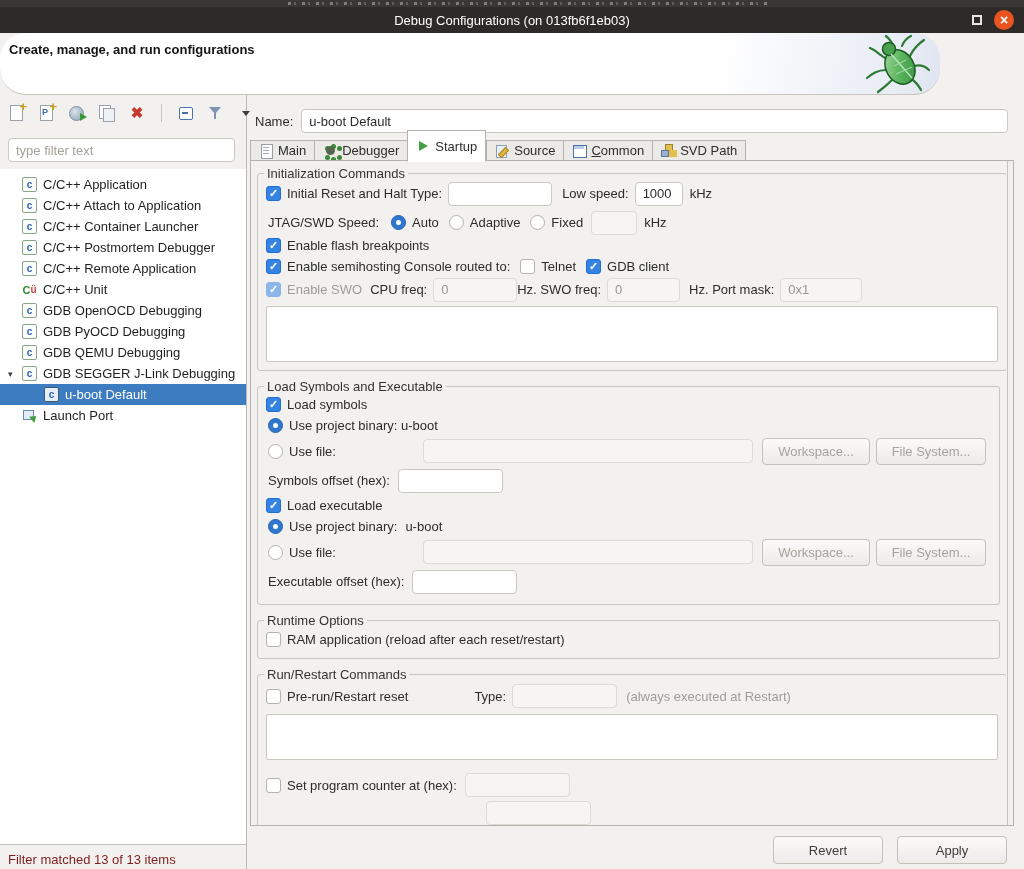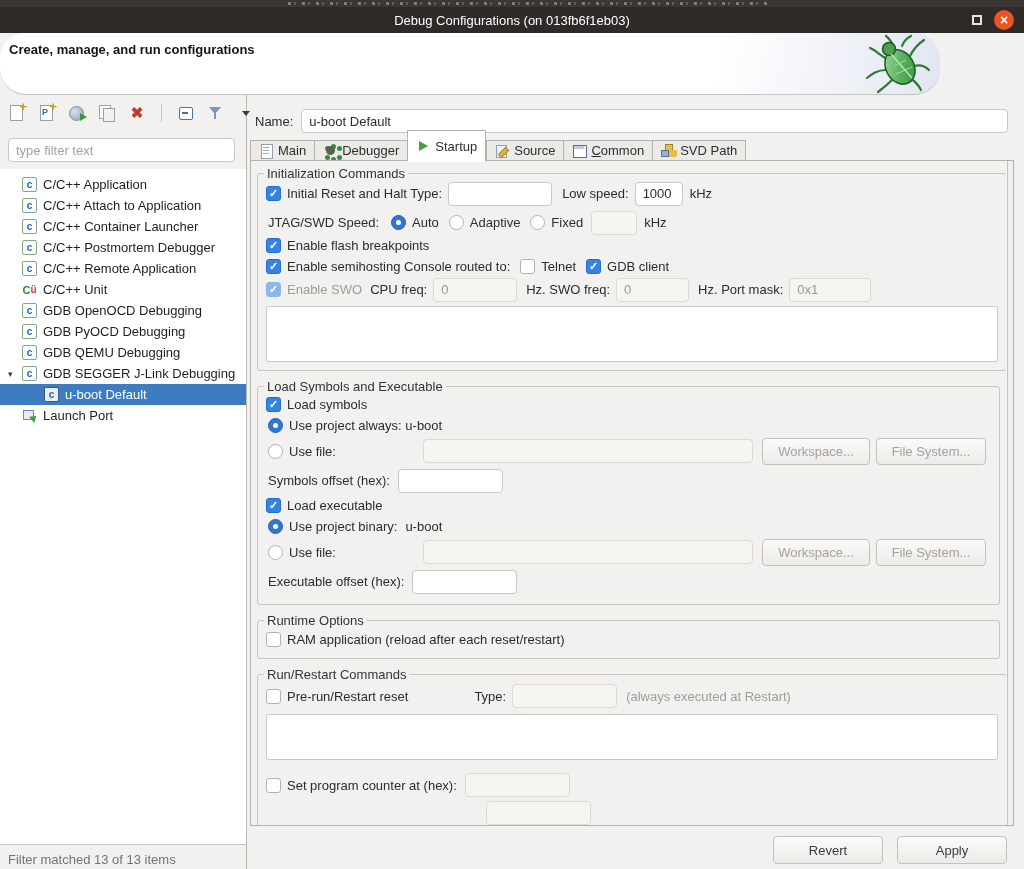--- a/index.html
+++ b/index.html
@@ -60,21 +60,21 @@
   .tree-row.selected .expander{color:#fff;}
   .ticon{width:15px;height:15px;margin-right:6px;position:relative;flex:none;display:flex;align-items:center;justify-content:center;}
   .c-app-icon{background:#fbfdfb;border:1px solid #86a886;border-radius:2px;}
   .c-app-icon::before{content:"c";font-size:10px;font-weight:bold;color:#2b62b2;line-height:1;}
   .tree-row.selected .c-app-icon{background:#e8eef6;border-color:#3c5a78;}
   .c-unit-icon::before{content:"C";color:#2e8b2e;font-weight:bold;font-size:11px;}
   .c-unit-icon::after{content:"ü";color:#cc4040;font-size:10px;font-weight:bold;}
   .launch-group-icon::before{content:"";position:absolute;left:1px;top:2px;width:9px;height:8px;background:#e3ecf8;border:1px solid #6a87b0;}
   .launch-group-icon::after{content:"";position:absolute;right:0;bottom:1px;width:0;height:0;
     border-left:6px solid #3f9d3f;border-top:4px solid transparent;border-bottom:4px solid transparent;transform:rotate(-40deg);}
-  .status-line{position:absolute;left:8px;top:757px;font-size:13px;color:#737373;}
+  .status-line{position:absolute;left:8px;top:757px;font-size:13px;color:#7f1d1d;}
   
   .name-row{position:absolute;left:255px;top:108px;width:753px;height:26px;display:flex;align-items:center;gap:8px;font-size:13px;}
   .tin{height:24px;border:1px solid #cbc7c1;border-radius:4px;background:#fff;font-size:13px;padding:0 7px;color:#2c2c2c;font-family:inherit;}
   .tin.dis{background:#f7f5f2;border-color:#ddd9d4;color:#9a958f;}
   .name-input{flex:1;}
   .tabs{position:absolute;left:250px;top:139px;height:22px;display:flex;align-items:flex-end;}
   .tab{height:21px;display:flex;align-items:center;padding:0 8px;background:#eceae7;border:1px solid #b5b1ac;border-right:none;
     font-size:13px;color:#2e2e2e;position:relative;}
   .tab:last-child{border-right:1px solid #b5b1ac;}
   .tab.selected{background:#ffffff;height:32px;z-index:3;border-right:1px solid #b5b1ac;margin-bottom:-1px;border-bottom:1px solid #fff;}
@@ -302,37 +302,37 @@
         <span class="cb" style="margin-left:10px;"></span>
         <span>Telnet</span>
         <span class="cb checked" style="margin-left:10px;"></span>
         <span>GDB client</span>
       </div>
       <div class="frow">
         <span class="cb checked dim"></span>
         <span class="gray">Enable SWO</span>
         <span style="margin-left:8px;">CPU freq:</span>
         <input class="tin dis" style="width: 84px; margin-left: 6px;" value="0">
-        <span style="margin-left:9px;">Hz. SWO freq:</span>
+        <span style="">Hz. SWO freq:</span>
         <input class="tin dis" style="width: 73px; margin-left: 6px;" value="0">
         <span style="margin-left:9px;">Hz. Port mask:</span>
         <input class="tin dis" style="width: 82px; margin-left: 6px;" value="0x1">
       </div>
       <textarea class="tarea" style=""></textarea>
     </fieldset>
 
     <fieldset class="group">
       <legend>Load Symbols and Executable</legend>
       <div class="frow" style="min-height:21px;">
         <span class="cb checked"></span>
         <span>Load symbols</span>
       </div>
       <div class="frow" style="min-height:21px;">
         <span class="rb sel" style="margin-left:2px;"></span>
-        <span>Use project always: u-boot</span>
+        <span>Use project binary: u-boot</span>
       </div>
       <div class="frow" style="min-height:30px;">
         <span class="rb" style="margin-left:2px;"></span>
         <span style="width:134px;">Use file:</span>
         <input class="tin dis" style="width: 330px;" value="">
         <button class="btn disabled" style="margin-left:9px;min-width:108px;">Workspace...</button>
         <button class="btn disabled" style="margin-left:6px;min-width:110px;">File System...</button>
       </div>
       <div class="frow" style="min-height:29px;">
         <span style="margin-left:2px;">Symbols offset (hex):</span>

